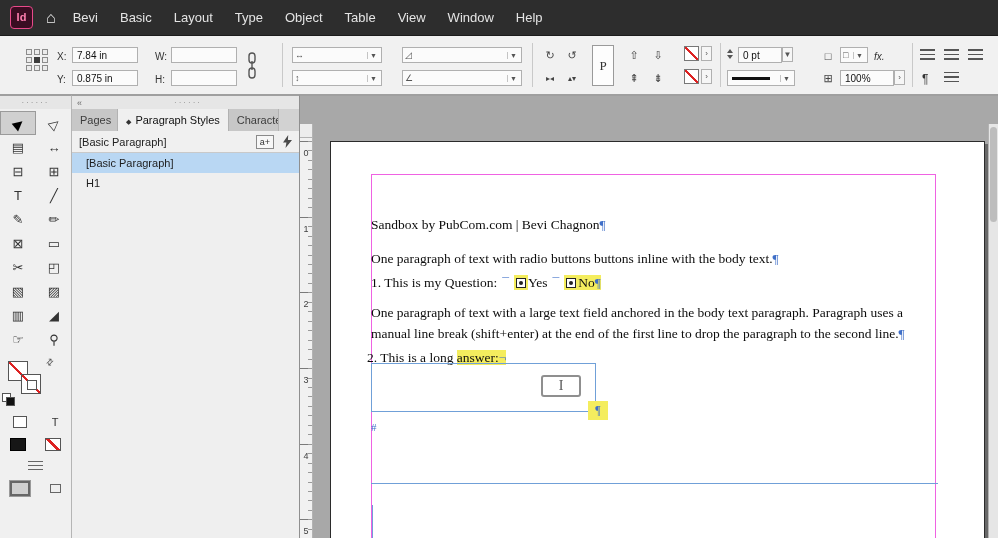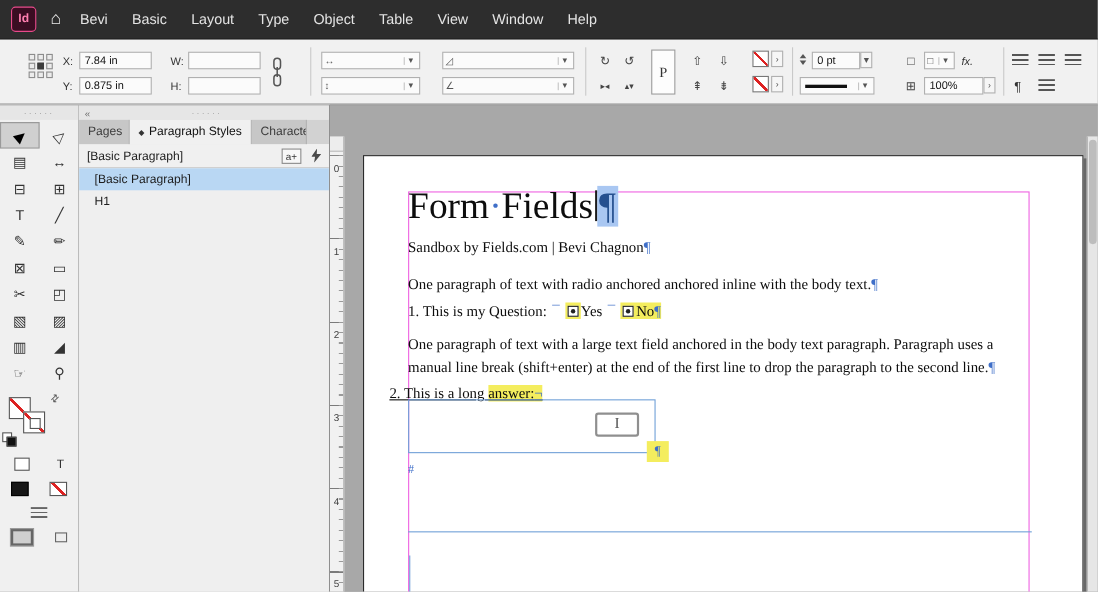--- a/index.html
+++ b/index.html
@@ -108,21 +108,21 @@
   .serif{font-family:"Liberation Serif",serif;color:#0d0d0d}
   .t-title{left:40px;top:26px;font-size:34px;line-height:40px;white-space:nowrap}
   .hidden{color:#3f6fc8}
   .cursor-bar{display:inline-block;width:1.5px;height:28px;background:#1b1b1b;vertical-align:-3px;margin-left:2px}
   .sel-pilcrow{background:#a9c7f2;color:#25508f;padding:0 2px}
   .bodyline{font-size:13.5px;line-height:21px;white-space:nowrap}
   .t-byline{left:40px;top:72px}
   .t-para1{left:40px;top:106px}
   .t-question{left:40px;top:130px}
   .t-para2{left:40px;top:160px;width:567px;white-space:normal}
-  .t-answer{left:23px;top:205px;text-decoration:underline}
+  .t-answer{left:36px;top:205px;}
   .hl{background:#f4ed5e}
   .tab-mark{color:#3f6fc8;margin:0 5px}
   .radio{display:inline-block;width:10px;height:10px;border:1px solid #222;background:#fff;position:relative;vertical-align:-1px;margin:0 2px}
   .radio::after{content:"";position:absolute;left:2px;top:2px;width:4px;height:4px;background:#222;border-radius:50%}
   .field-rect{left:40px;top:221px;width:225px;height:49px;border:1px solid #70a0d8}
   .tf-icon{left:210px;top:233px;width:40px;height:22px;border:2px solid #8f8f8f;border-radius:3px;background:#fff;display:flex;align-items:center;justify-content:center;font-family:"Liberation Serif",serif;font-size:14px;color:#555}
   .y-pilcrow{left:257px;top:259px;width:20px;height:19px;background:#f4ed5e;color:#3f6fc8;font-family:"Liberation Serif",serif;font-size:12px;display:flex;align-items:center;justify-content:center}
   .end-hash{left:40px;top:279px;color:#3f6fc8;font-size:11px;font-family:"Liberation Serif",serif}
   .frame-hline{left:40px;top:341px;width:567px;height:1px;background:#70a0d8}
   .frame-vline{left:41px;top:363px;width:1px;height:200px;background:#70a0d8}
@@ -379,30 +379,27 @@
       <span class="vnum">2</span>
       <span class="vnum">3</span>
       <span class="vnum">4</span>
       <span class="vnum">5</span>
     </div>
 
   <div class="canvas">
     <div class="page">
       <div class="margins"></div>
 
-      <div class="serif t-title">
-        <span>Form</span><span class="hidden">·</span><span>Fields</span><span class="cursor-bar"></span><span class="sel-pilcrow">¶</span>
-      </div>
 
       <div class="serif bodyline t-byline">
-        <span>Sandbox by Fields.com | Bevi Chagnon</span><span class="hidden">¶</span>
+        <span>Sandbox by PubCom.com | Bevi Chagnon</span><span class="hidden">¶</span>
       </div>
 
       <div class="serif bodyline t-para1">
-        <span>One paragraph of text with radio anchored anchored inline with the body text.</span><span class="hidden">¶</span>
+        <span>One paragraph of text with radio buttons buttons inline with the body text.</span><span class="hidden">¶</span>
       </div>
 
       <div class="serif bodyline t-question">
         <span>1. This is my Question:</span><span class="tab-mark">¯</span><span class="hl"><span class="radio"></span></span><span>Yes</span><span class="tab-mark">¯</span><span class="hl"><span class="radio"></span><span>No</span><span class="hidden">¶</span></span>
       </div>
 
       <div class="serif bodyline t-para2">
         <span>One paragraph of text with a large text field anchored in the body text paragraph. Paragraph uses a manual line break (shift+enter) at the end of the first line to drop the paragraph to the second line.</span><span class="hidden">¶</span>
       </div>
 

